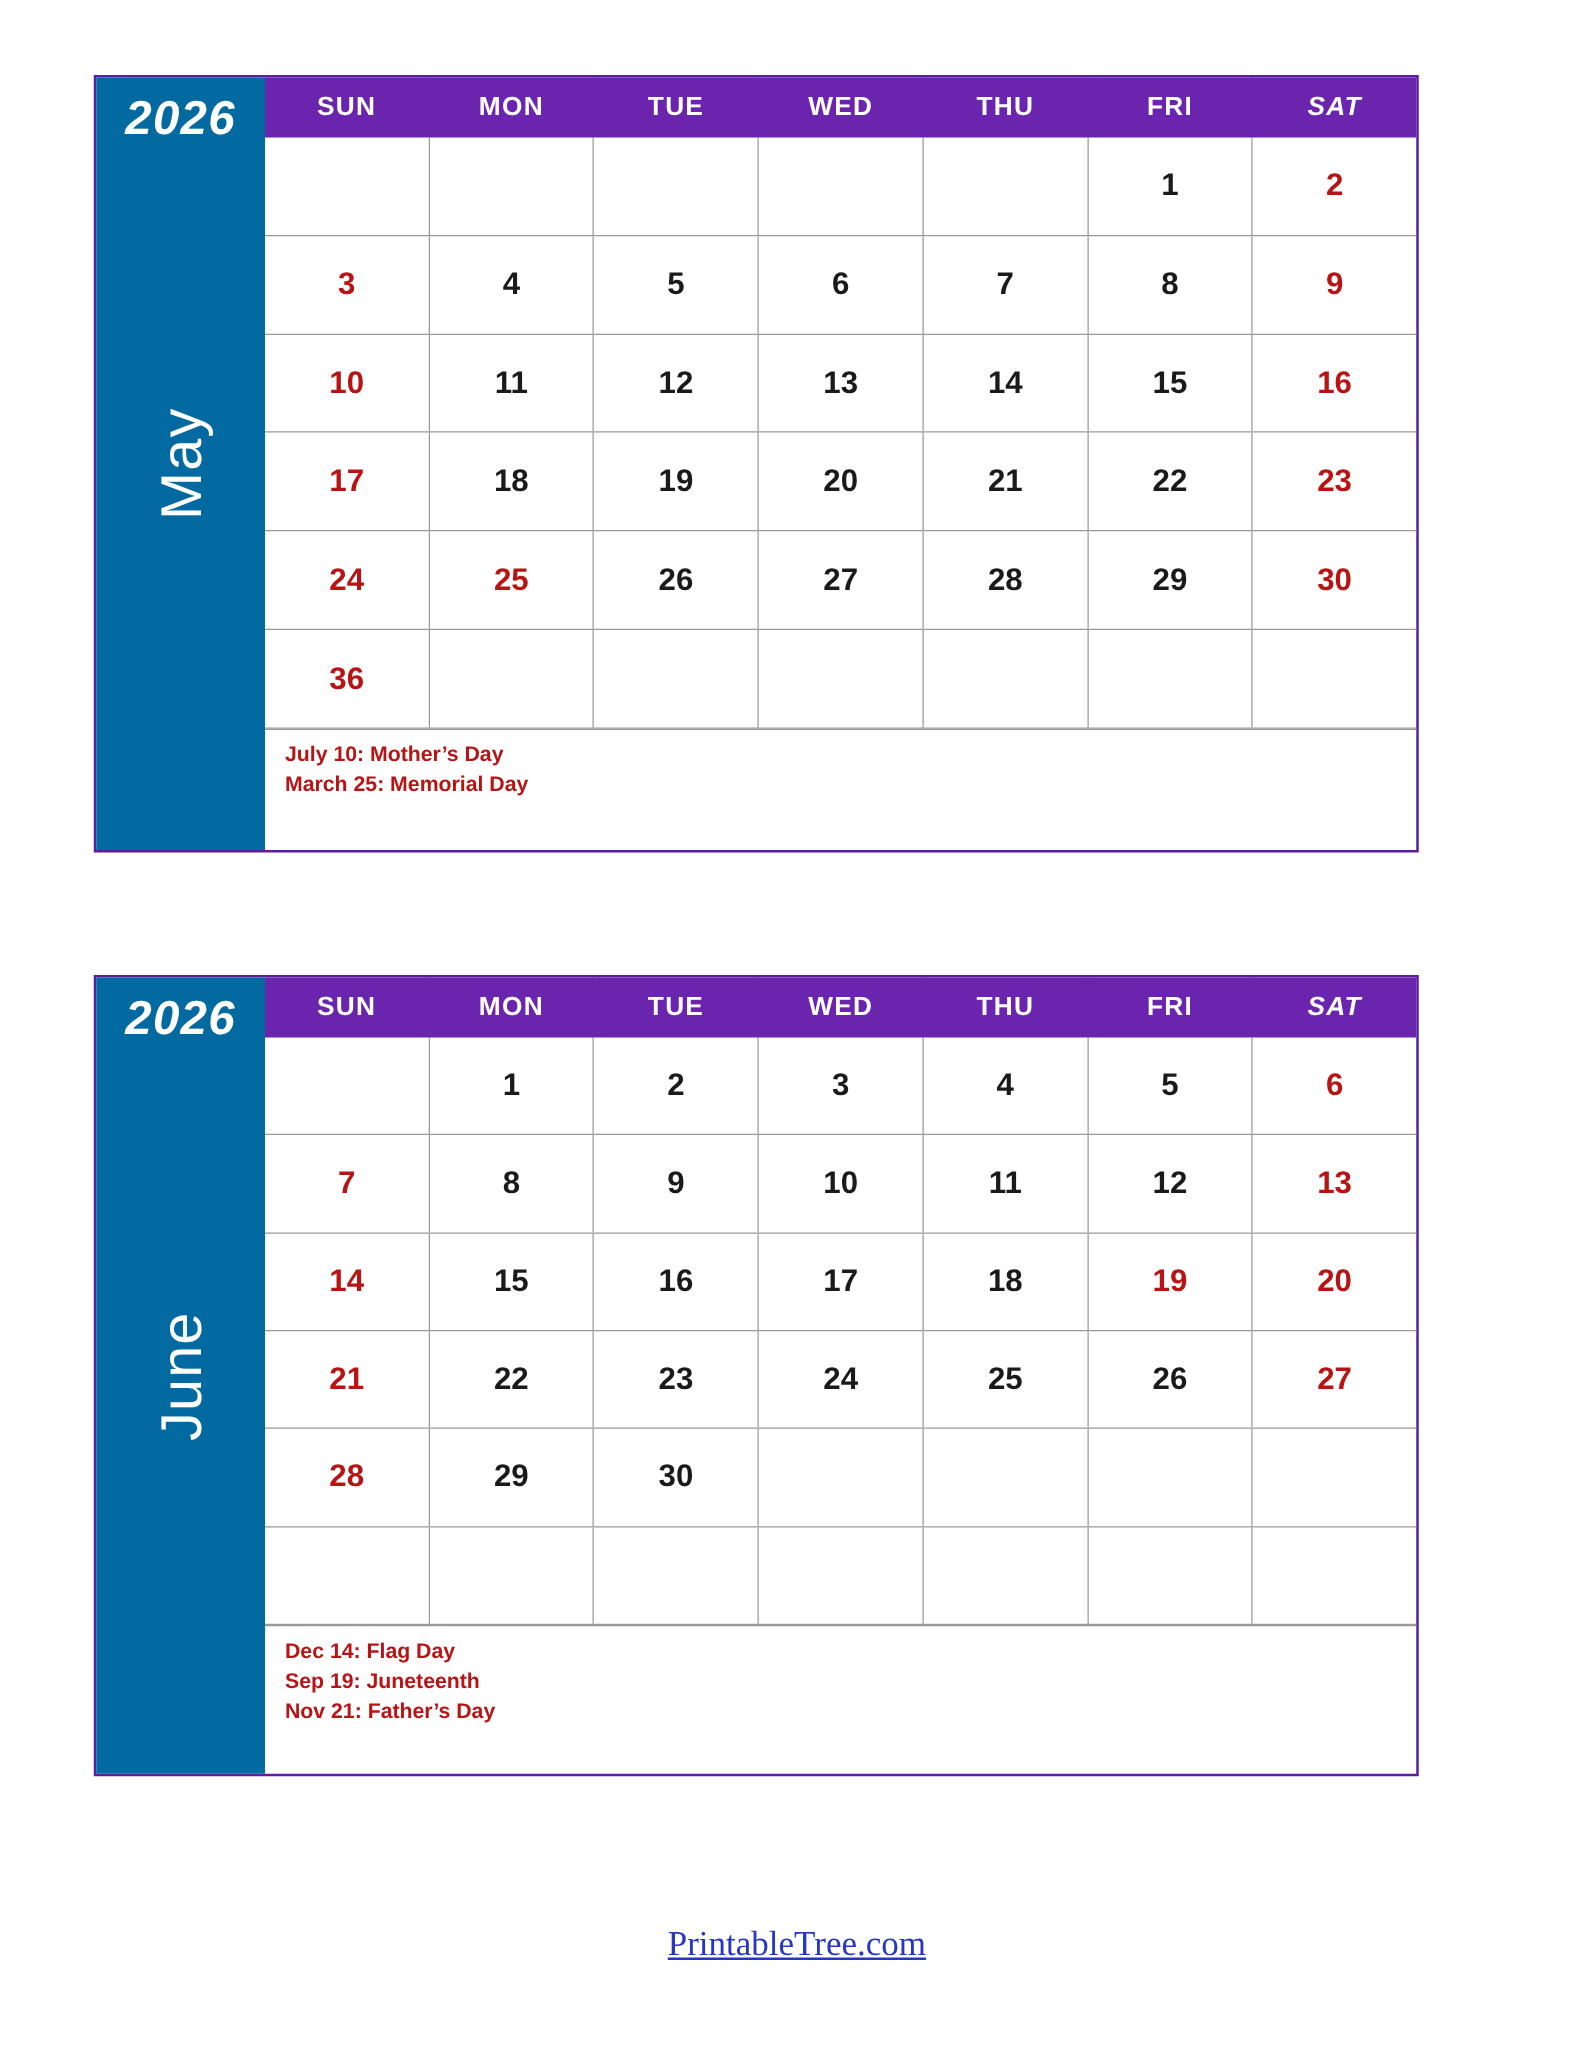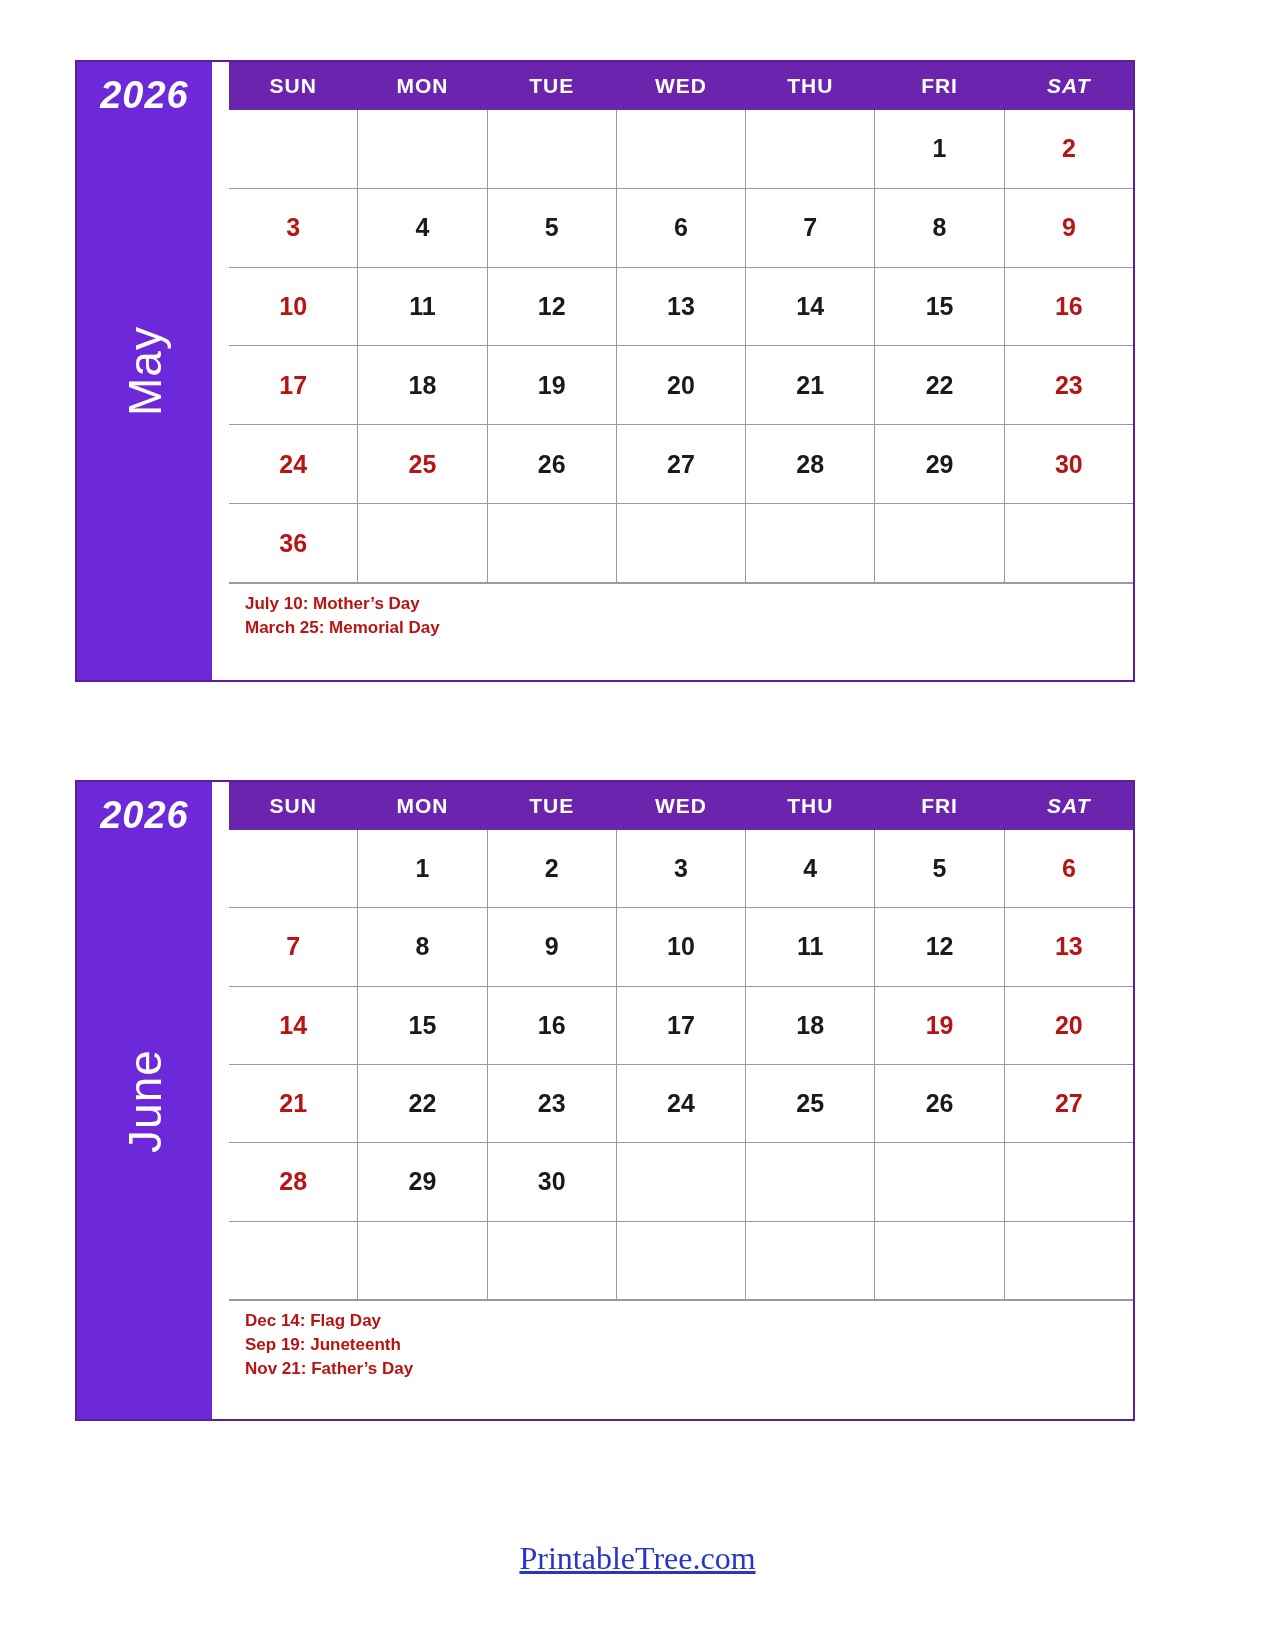--- a/index.html
+++ b/index.html
@@ -26,21 +26,21 @@
     display: flex;
     border: 2px solid #5b1f9e;
     box-sizing: border-box;
     background: #ffffff;
   }
   #cal-may  { left: 75px;  top: 60px;  width: 1060px; height: 622px; }
   #cal-june { left: 75px;  top: 780px; width: 1060px; height: 641px; }
 
   .month-spine {
     width: 135px;
-    background: #6d28d9;
+    background: #0369a1;
     color: #ffffff;
     position: relative;
     flex: 0 0 135px;
   }
   .spine-year {
     position: absolute;
     top: 14px;
     left: 0;
     right: 0;
     text-align: center;
@@ -65,21 +65,20 @@
     font-size: 46px;
     font-weight: normal;
     white-space: nowrap;
     letter-spacing: 1px;
   }
 
   .grid-wrap {
     flex: 1 1 auto;
     display: flex;
     flex-direction: column;
-    padding-left: 17px;
   }
   .dow-row {
     display: flex;
     background: #6b24ad;
     height: 48px;
   }
   .dow-cell {
     flex: 1 1 0;
     color: #ffffff;
     font-size: 21px;
@@ -129,21 +128,21 @@
 
   .footer {
     position: absolute;
     left: 0;
     right: 0;
     top: 1540px;
     text-align: center;
   }
   .footer a {
     color: #2637c4;
-    font-size: 32px;
+    font-size: 28px;
     text-decoration: underline;
     font-family: "Liberation Serif", serif;
   }
 </style>
 </head>
 <body>
 
 <div class="page">
 
   <div class="cal-block" id="cal-may">

